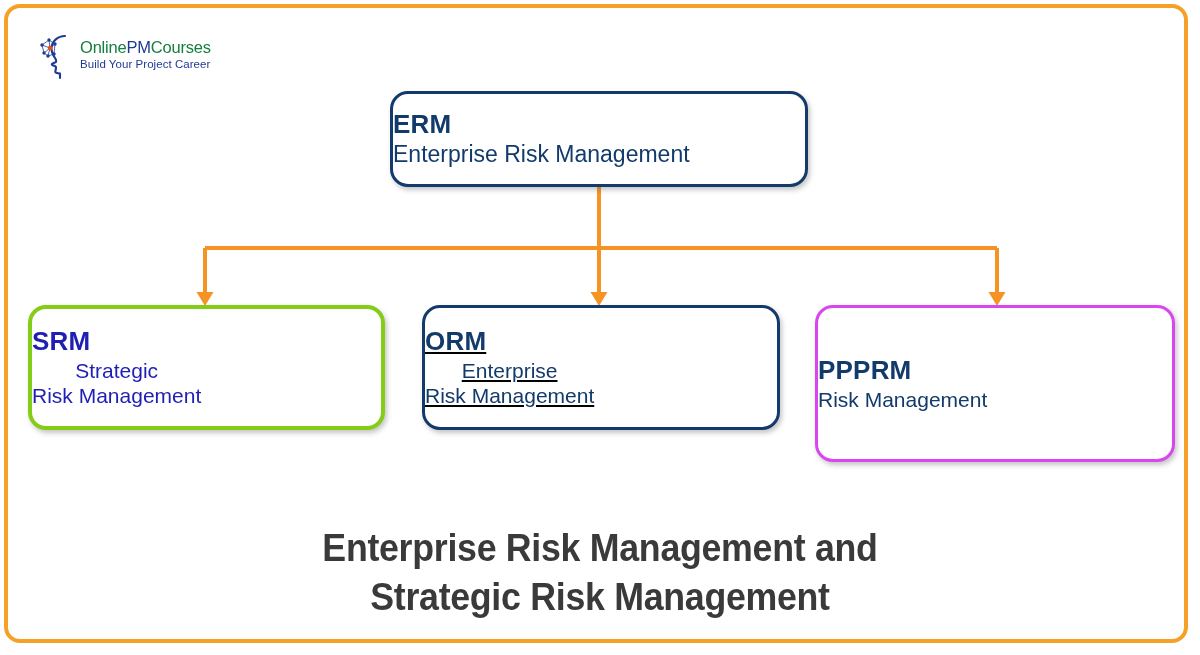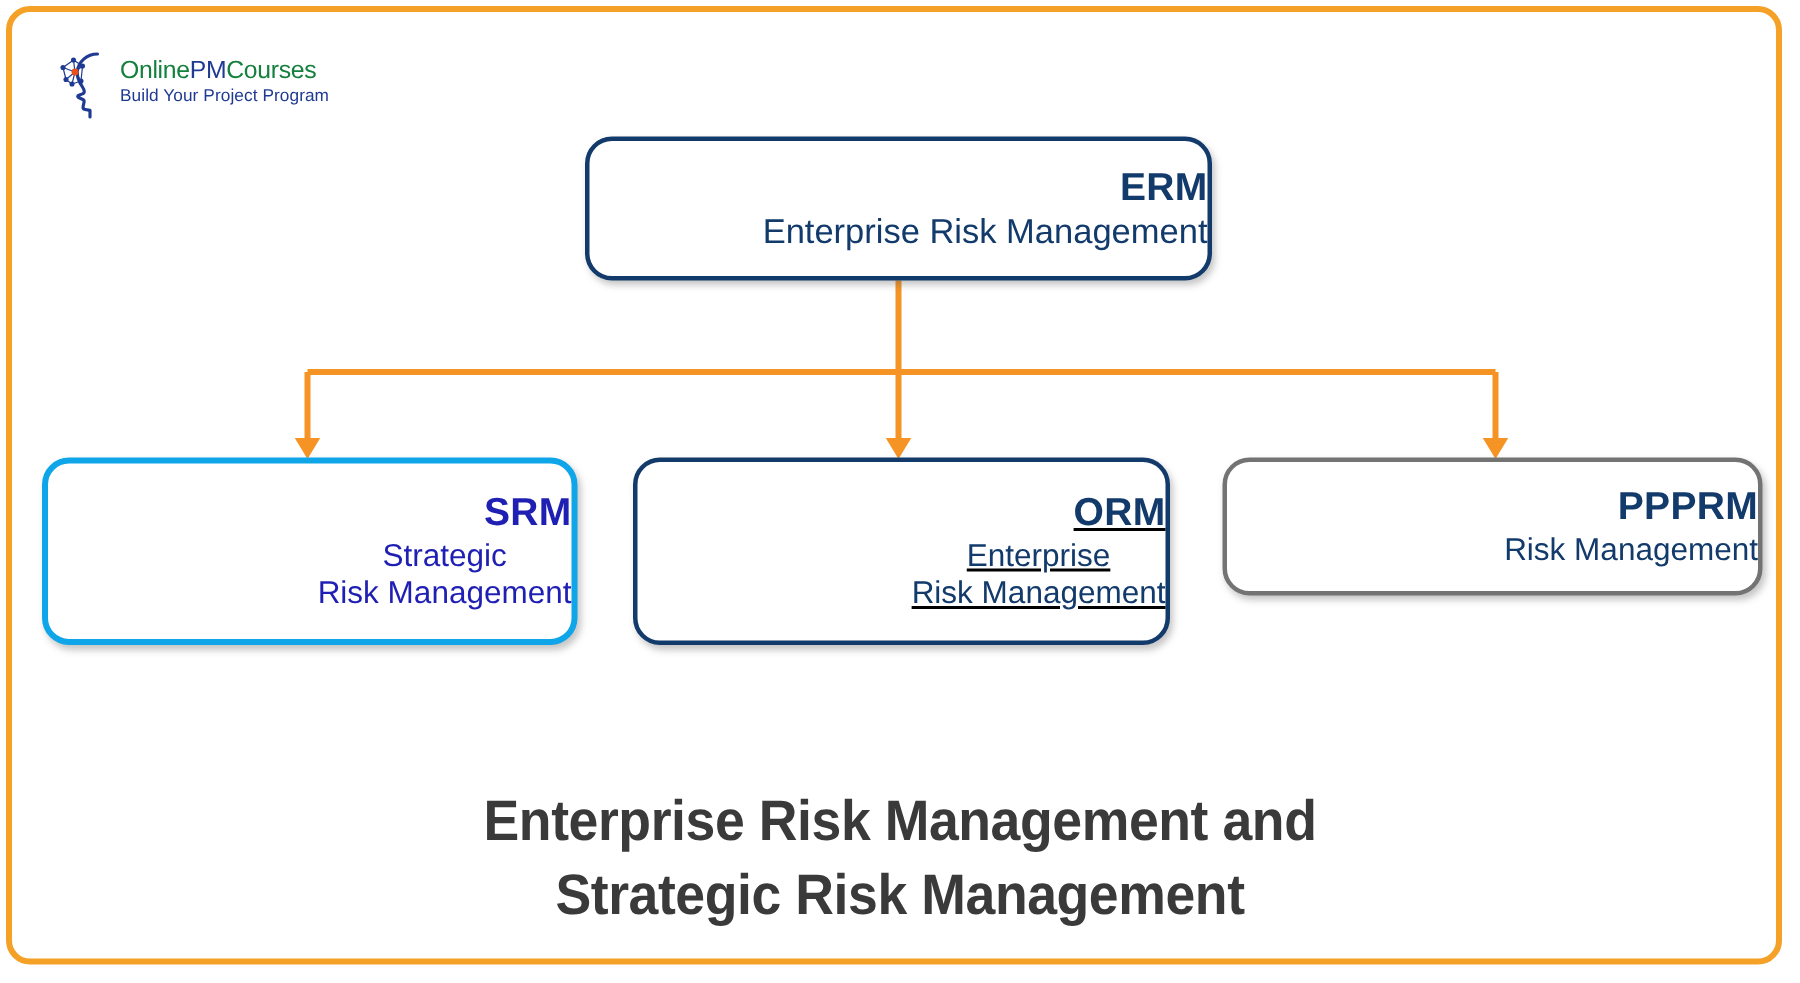--- a/index.html
+++ b/index.html
@@ -74,70 +74,70 @@
   }
 
   
   .node {
     position: absolute;
     box-sizing: border-box;
     background: #ffffff;
     border-radius: 18px;
     display: flex;
     flex-direction: column;
-    align-items: flex-end;
+    align-items: flex-start;
     justify-content: center;
     text-align: center;
     box-shadow: 2px 3px 5px rgba(90,90,90,0.35);
   }
   .node .code {
     font-weight: bold;
     letter-spacing: 0.2px;
   }
   .node .desc {
     line-height: 1.18;
   }
 
   #node-erm {
     left: 390px;
     top: 91px;
     width: 418px;
     height: 96px;
     border: 3px solid #123A6B;
   }
   #node-erm .code { font-size: 26px; color: #123A6B; margin-bottom: 1px; }
-  #node-erm .desc { font-size: 23px; color: #123A6B; margin-left: 36px; }
+  #node-erm .desc { font-size: 23px; color: #123A6B; }
 
   #node-srm {
     left: 28px;
     top: 305px;
     width: 357px;
     height: 125px;
-    border: 4px solid #0ea5e9;
+    border: 4px solid #84cc16;
   }
   #node-srm .code { font-size: 26px; color: #1F1FB4; margin-bottom: 2px; }
   #node-srm .desc { font-size: 21px; color: #1F1FB4; }
 
   #node-orm {
     left: 422px;
     top: 305px;
     width: 358px;
     height: 125px;
     border: 3px solid #123A6B;
     text-decoration: underline;
   }
   #node-orm .code { font-size: 26px; color: #123A6B; margin-bottom: 2px; }
   #node-orm .desc { font-size: 21px; color: #123A6B; }
 
   #node-ppprm {
     left: 815px;
     top: 305px;
     width: 360px;
-    height: 92px;
-    border: 3px solid #737373;
+    height: 157px;
+    border: 3px solid #d946ef;
   }
   #node-ppprm .code { font-size: 26px; color: #123A6B; margin-bottom: 2px; }
   #node-ppprm .desc { font-size: 21px; color: #123A6B; }
 
   
   .connectors {
     position: absolute;
     left: 0;
     top: 0;
     width: 1200px;
@@ -179,21 +179,21 @@
         <circle cx="11" cy="8" r="1.7"></circle>
         <circle cx="17" cy="12" r="1.7"></circle>
         <circle cx="6" cy="21" r="1.7"></circle>
         <circle cx="10" cy="24" r="1.7"></circle>
         <circle cx="16" cy="22" r="1.7"></circle>
       </g>
       <circle cx="12" cy="16" r="2.3" fill="#EA4E1B"></circle>
     </svg>
     <div class="logo-text">
       <div class="logo-line1"><span class="logo-online">Online</span><span class="logo-pm">PM</span><span class="logo-courses">Courses</span></div>
-      <div class="logo-line2">Build Your Project Program</div>
+      <div class="logo-line2">Build Your Project Career</div>
     </div>
   </div>
 
   <svg class="connectors">
     <g stroke="#F59325" stroke-width="4" fill="none">
       <path d="M599 187 L599 248"></path>
       <path d="M205 248 L997 248"></path>
       <path d="M205 248 L205 293"></path>
       <path d="M599 248 L599 293"></path>
       <path d="M997 248 L997 293"></path>

